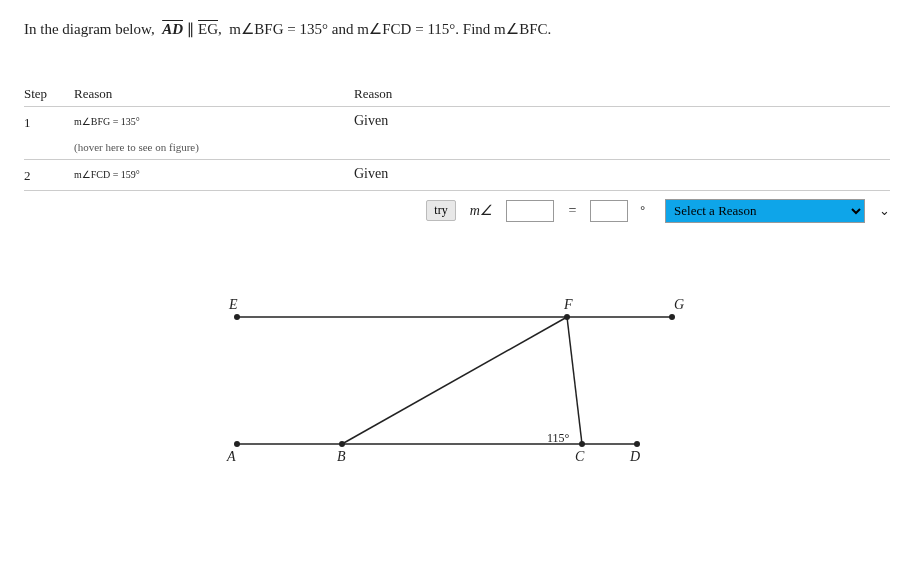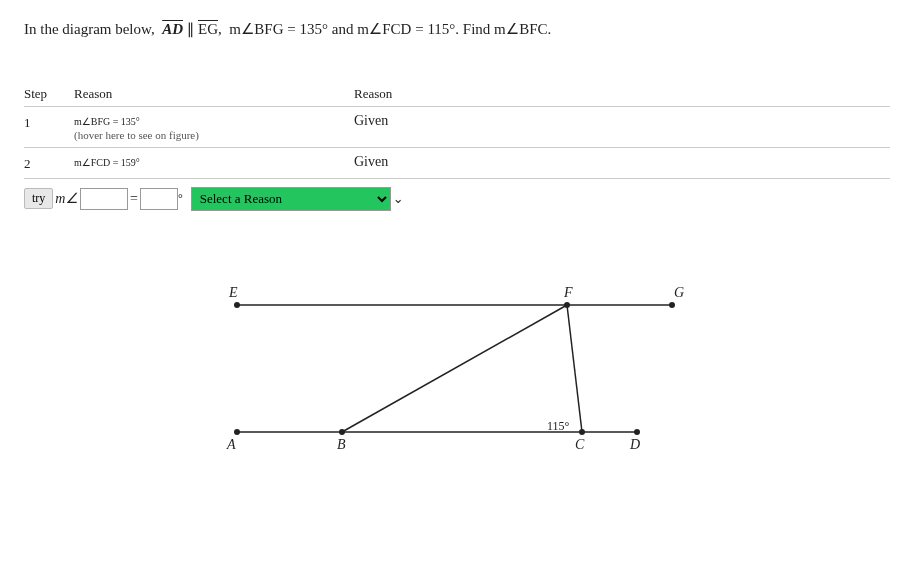--- a/index.html
+++ b/index.html
@@ -50,32 +50,34 @@
       padding-top: 2px;
       font-size: 13px;
     }
     .angle-main {
       font-size: 10px;
     }
     .angle-sub {
       font-size: 11px;
       color: #555;
       display: block;
+      margin-top: 12px;
     }
     .reason-text {
       font-size: 14px;
       padding-top: 2px;
       text-align: center;
     }
     .try-row {
       display: flex;
       align-items: center;
       padding: 8px 0;
       border-top: 1px solid #ccc;
-      gap: 0;
+      gap: 12px;
+      justify-content: flex-end;
     }
     .try-btn {
       background: #e8e8e8;
       border: 1px solid #bbb;
       padding: 2px 7px;
       font-size: 12px;
       cursor: pointer;
       border-radius: 2px;
       font-family: Georgia, serif;
     }
@@ -109,21 +111,21 @@
       vertical-align: super;
     }
     .select-reason {
       border: 1px solid #999;
       height: 24px;
       font-size: 13px;
       font-family: Georgia, serif;
       padding: 0 4px;
       width: 200px;
       cursor: pointer;
-      background: #22c55e;
+      background: #0ea5e9;
       margin-left: 8px;
     }
     .diagram-area {
       position: relative;
       width: 560px;
       height: 220px;
       margin: 10px auto 0 auto;
     }
     .diagram-svg {
       position: absolute;

